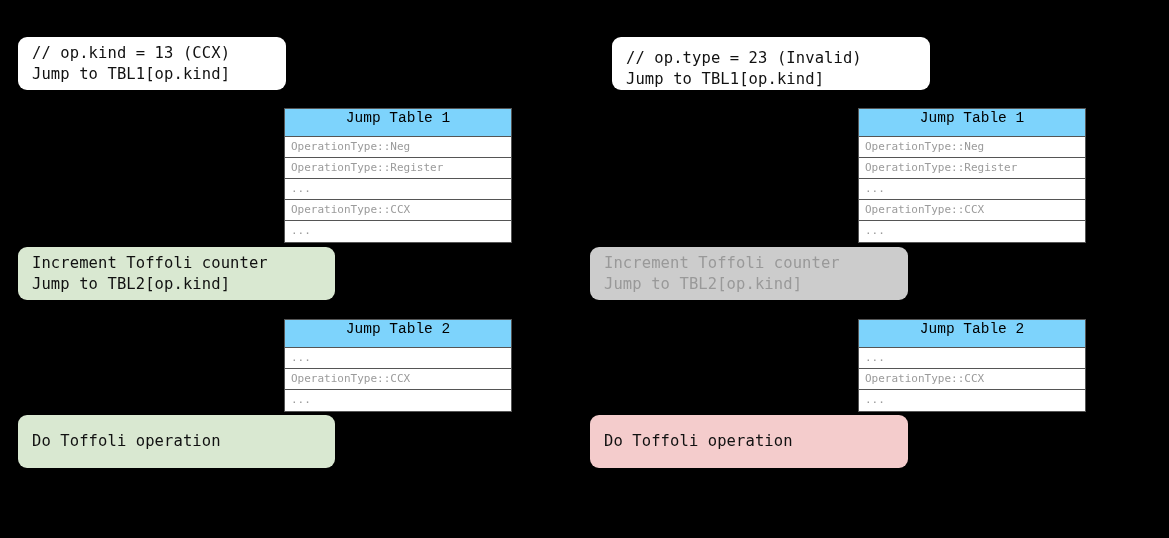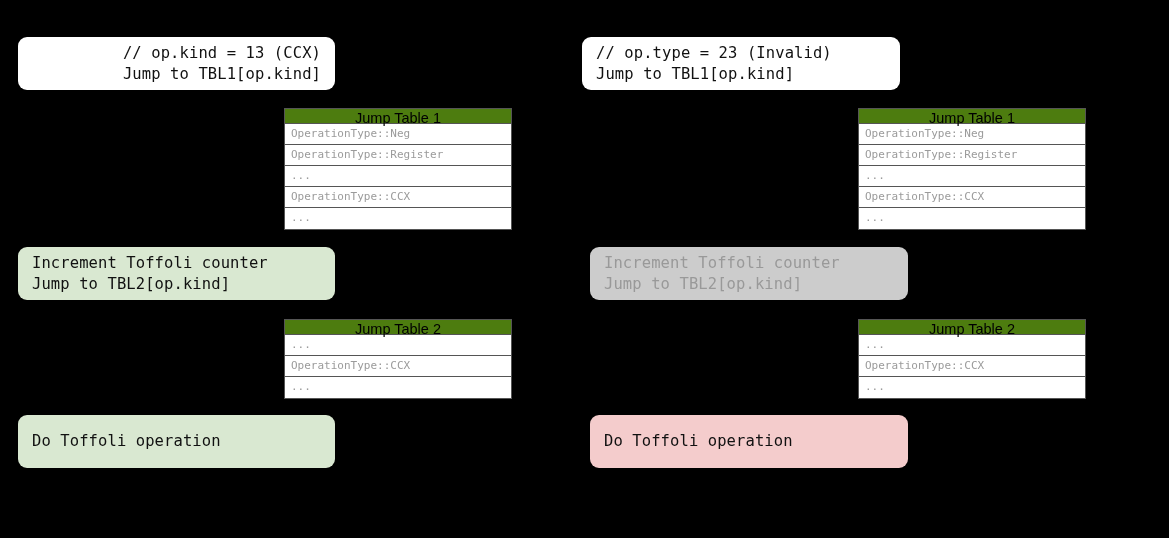--- a/index.html
+++ b/index.html
@@ -44,26 +44,26 @@
 
   
   .table {
     position: absolute;
     box-sizing: border-box;
     background: #ffffff;
     border: 1px solid #555555;
   }
   .table .thead {
     box-sizing: border-box;
-    background: #4d7c0f;
+    background: #7dd3fc;
     border-bottom: 1px solid #555555;
-    height: 15px;
+    height: 28px;
     line-height: 18px;
     text-align: center;
-    font-family: Liberation Sans, sans-serif;
+    font-family: Liberation Mono, monospace;
     font-size: 14.5px;
     color: #000000;
   }
   .table .trow {
     box-sizing: border-box;
     height: 21px;
     line-height: 20px;
     border-bottom: 1px solid #555555;
     padding-left: 6px;
     font-family: "DejaVu Sans Mono", monospace;
@@ -72,21 +72,21 @@
     white-space: pre;
     overflow: hidden;
   }
   .table .trow:last-child { border-bottom: none; }
 </style>
 </head>
 <body>
 
 <div class="canvas">
 
-  <div class="box box-white" style="left:18px; top:37px; width:317px; height:53px;text-align:right;">
+  <div class="box box-white" style="left:18px; top:37px; width:268px; height:53px;">
     <span class="line">// op.kind = 13 (CCX)</span>
     <span class="line">Jump to TBL1[op.kind]</span>
   </div>
 
   <div class="table" style="left:284px; top:108px; width:228px;">
     <div class="thead">Jump Table 1</div>
     <div class="trow">OperationType::Neg</div>
     <div class="trow">OperationType::Register</div>
     <div class="trow">...</div>
     <div class="trow">OperationType::CCX</div>
@@ -102,21 +102,21 @@
     <div class="thead">Jump Table 2</div>
     <div class="trow">...</div>
     <div class="trow">OperationType::CCX</div>
     <div class="trow">...</div>
   </div>
 
   <div class="box box-green" style="left:18px; top:415px; width:317px; height:53px;">
     <span class="line">Do Toffoli operation</span>
   </div>
 
-  <div class="box box-white" style="left:582px; top:37px; width:318px; height:53px;">
+  <div class="box box-white" style="left:612px; top:37px; width:318px; height:53px;justify-content:flex-end;">
     <span class="line">// op.type = 23 (Invalid)</span>
     <span class="line">Jump to TBL1[op.kind]</span>
   </div>
 
   <div class="table" style="left:858px; top:108px; width:228px;">
     <div class="thead">Jump Table 1</div>
     <div class="trow">OperationType::Neg</div>
     <div class="trow">OperationType::Register</div>
     <div class="trow">...</div>
     <div class="trow">OperationType::CCX</div>

